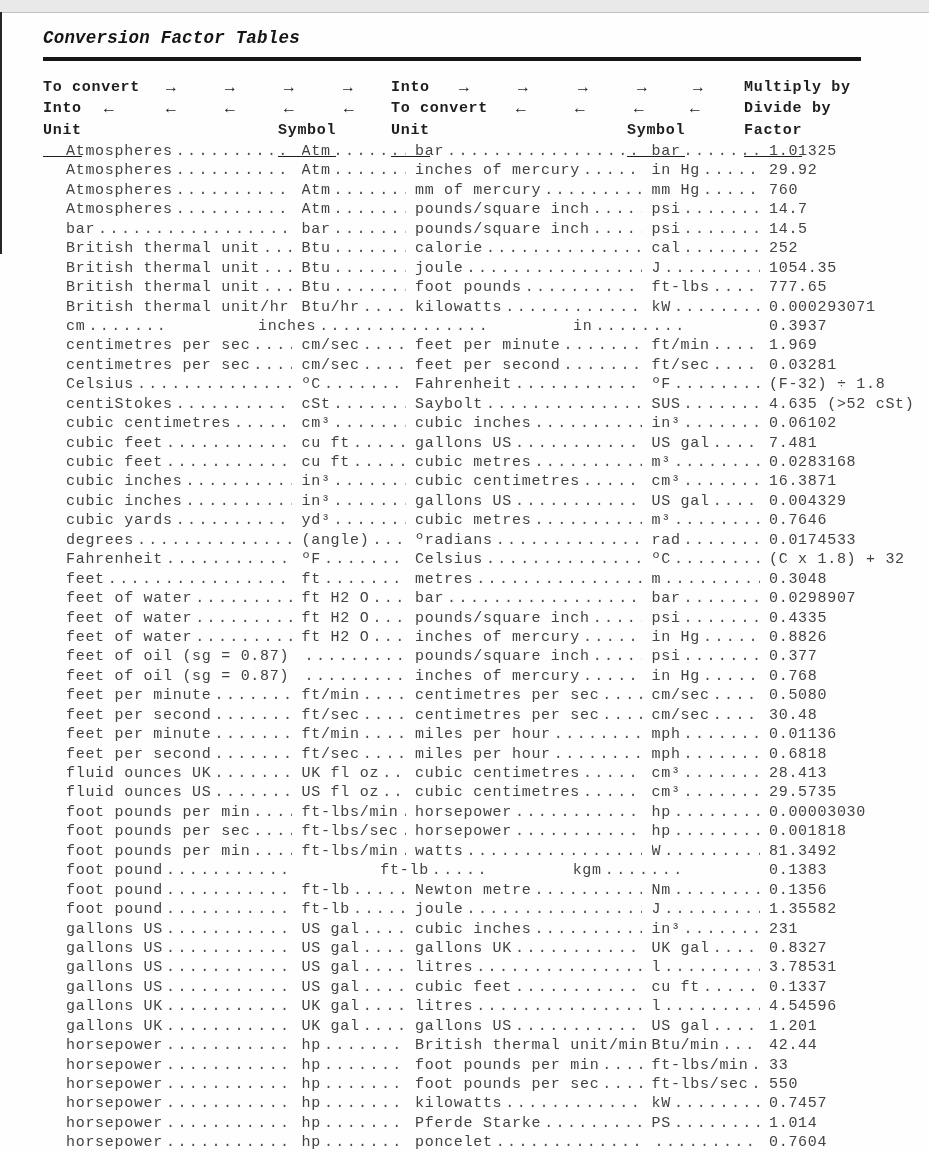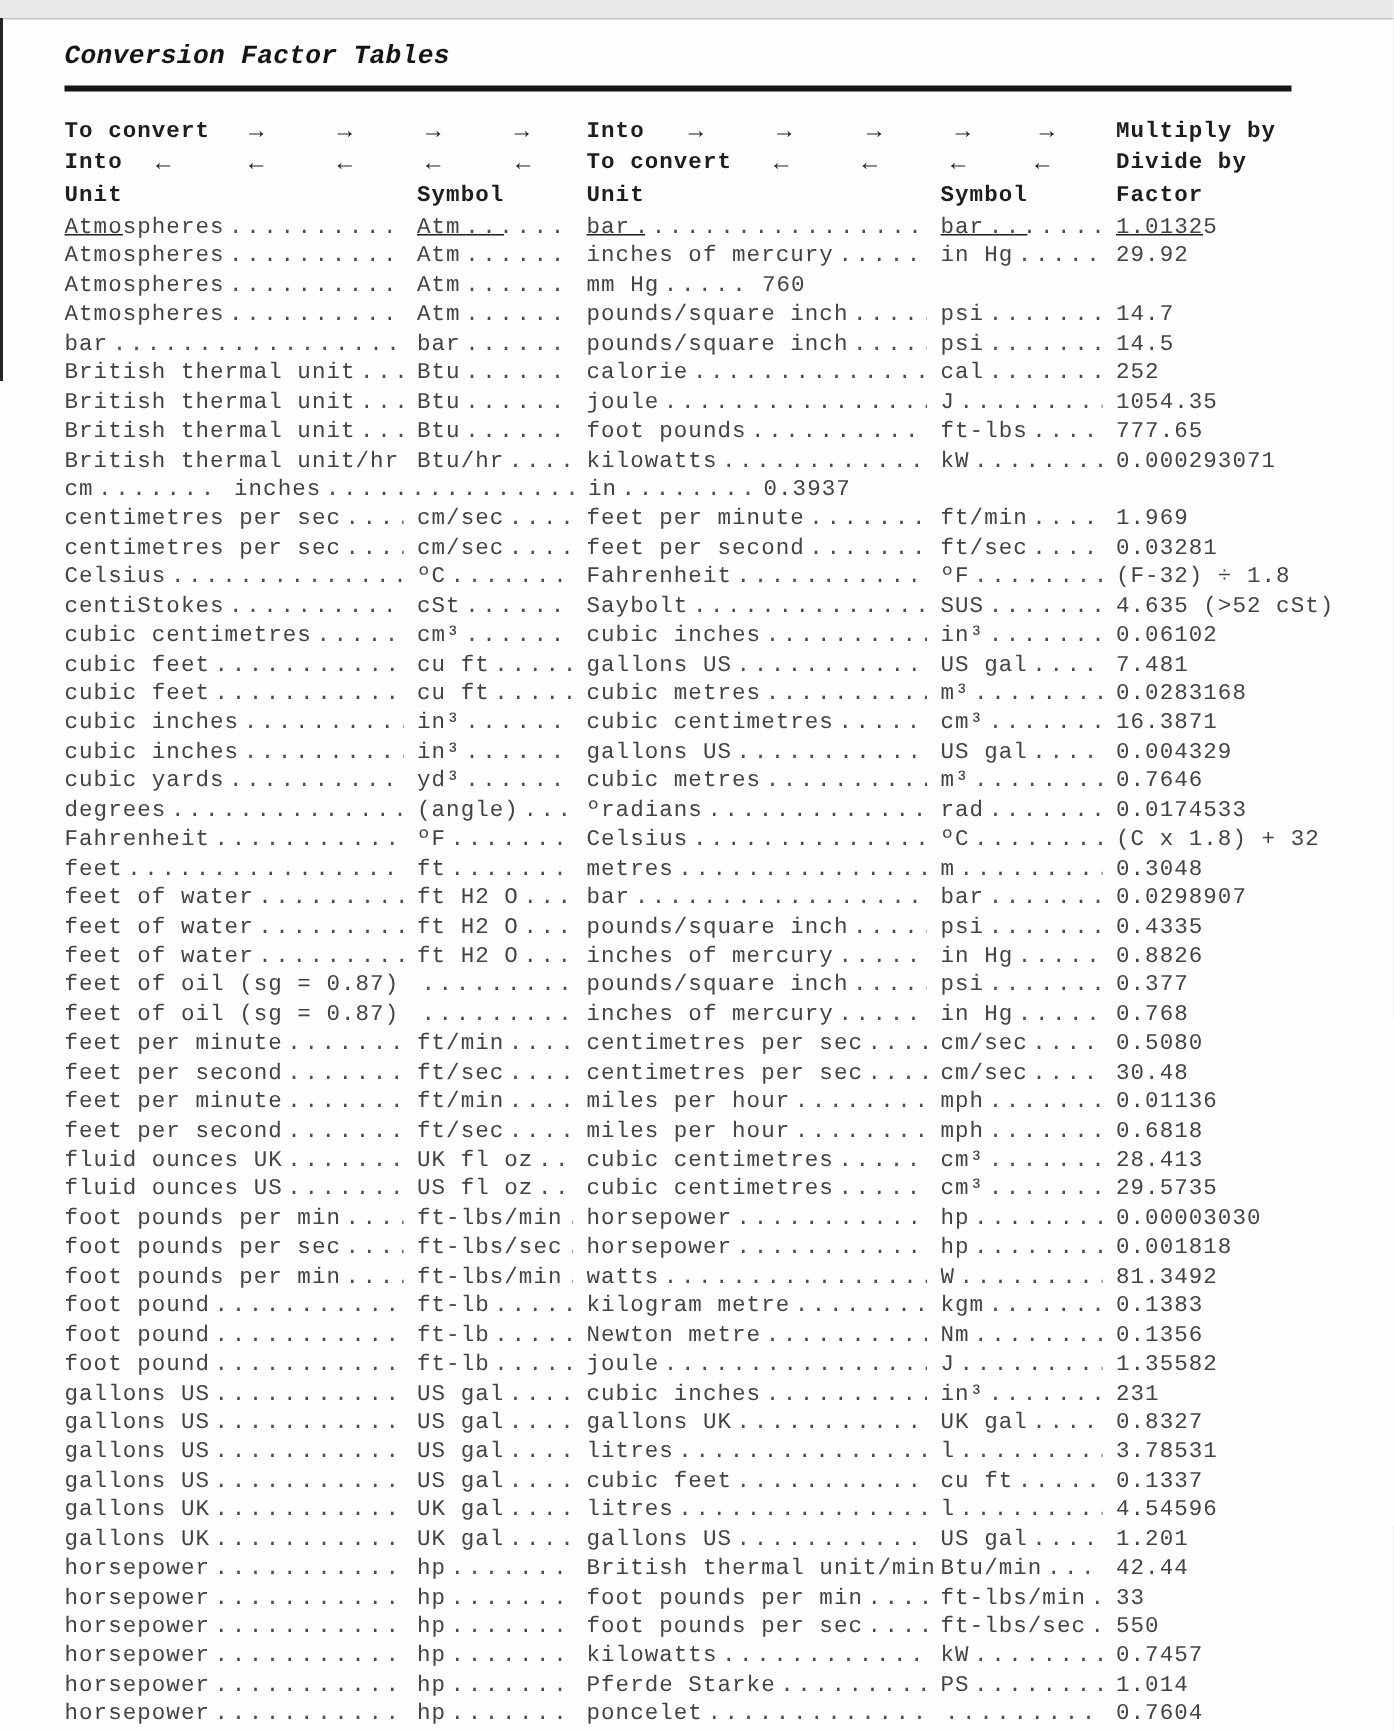--- a/index.html
+++ b/index.html
@@ -19,22 +19,22 @@
   .header{position:absolute;left:0;top:68px;width:929px;height:62px;
     font-weight:bold;color:#1e1e1e;font-size:15px;letter-spacing:.7px;text-align:right;}
   .hrow{position:absolute;left:0;width:100%;height:20px;line-height:16px;}
   .hrow-1{top:0;} .hrow-2{top:21px;} .hrow-3{top:43px;}
   .hrow span{position:absolute;white-space:nowrap;}
   .arrow{font-size:16px;font-weight:bold;}
   .colhead{border-bottom:1.7px solid #1e1e1e;padding-bottom:17px;}
   .tbody{position:absolute;left:0;top:130px;width:929px;}
   .row{
     display:flex;height:19.45px;line-height:19.45px;
-    padding-left:43px;font-size:15px;letter-spacing:.7px;
-    color:#434343;white-space:nowrap;
+    padding-left:66px;font-size:15px;letter-spacing:.7px;
+    color:#434343;white-space:nowrap;justify-content:space-between;
   }
   .c{display:flex;overflow:hidden;box-sizing:border-box;}
   .c1{width:235px;padding-right:9px;}
   .c2{width:113px;padding-right:9px;}
   .c3{width:236px;padding-right:9px;}
   .c4{width:117px;padding-right:9px;}
   .c5{width:160px;overflow:visible;}
   .t{white-space:pre;}
   .leader{
     flex:1 1 auto;overflow:hidden;white-space:nowrap;
@@ -137,20 +137,24 @@
   </div>
       <div class="row">
     <div class="c c1">
       <span class="t">Atmospheres</span>
       <span class="leader"></span>
     </div>
     <div class="c c2">
       <span class="t">Atm</span>
       <span class="leader"></span>
     </div>
+    <div class="c c3">
+      <span class="t">mm of mercury</span>
+      <span class="leader"></span>
+    </div>
     <div class="c c4">
       <span class="t">mm Hg</span>
       <span class="leader"></span>
     </div>
     <div class="c c5">
       <span class="t">760</span>
     </div>
   </div>
       <div class="row">
     <div class="c c1">
@@ -862,24 +866,20 @@
       <span class="t">81.3492</span>
     </div>
   </div>
       <div class="row">
     <div class="c c1">
       <span class="t">foot pound</span>
       <span class="leader"></span>
     </div>
     <div class="c c2">
       <span class="t">ft-lb</span>
-      <span class="leader"></span>
-    </div>
-    <div class="c c3">
-      <span class="t">kilogram metre</span>
       <span class="leader"></span>
     </div>
     <div class="c c4">
       <span class="t">kgm</span>
       <span class="leader"></span>
     </div>
     <div class="c c5">
       <span class="t">0.1383</span>
     </div>
   </div>

